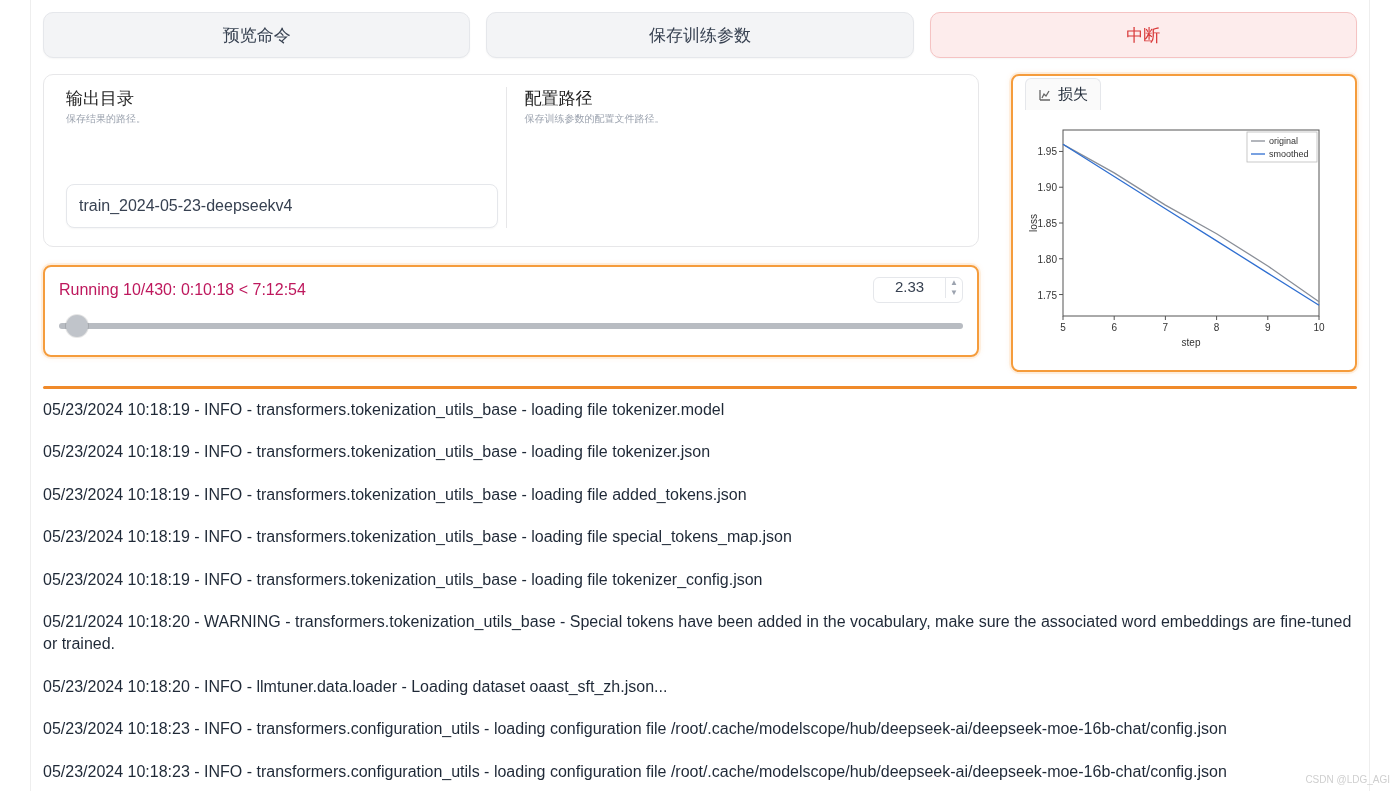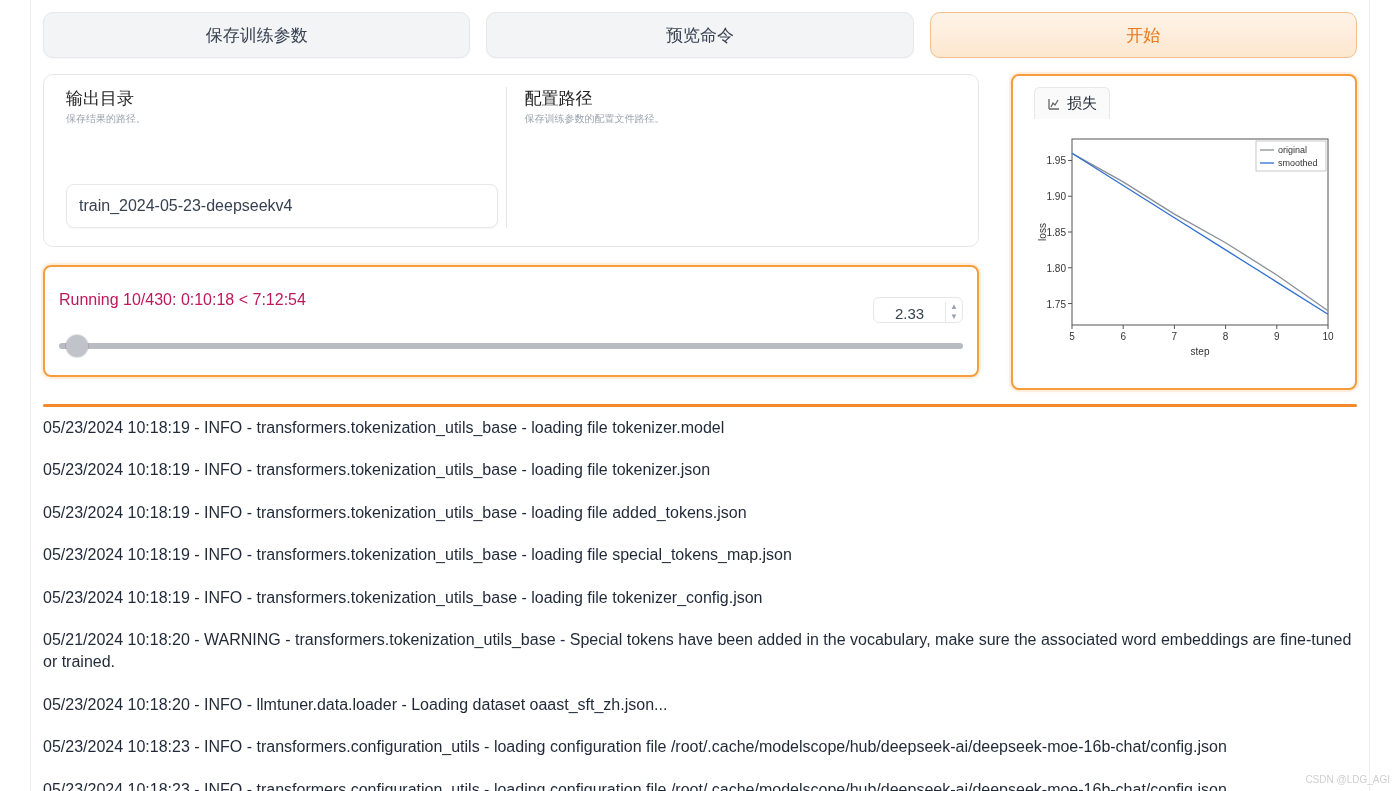--- a/index.html
+++ b/index.html
@@ -91,22 +91,21 @@
   align-items: center;
   margin-bottom: 12px;
 }
 .status-text { font-size: 16px; color: #be185d; }
 .spinner {
   height: 26px;
   width: 90px;
   border: 1px solid #e5e7eb;
   border-radius: 6px;
   display: flex;
-  align-items: flex-end;
-  margin-top: 20px;
+  align-items: flex-start;
 }
 .spinner-val { flex: 1; text-align: center; font-size: 15px; color: #374151; }
 .spinner-arrows {
   display: flex;
   flex-direction: column;
   border-left: 1px solid #e5e7eb;
   font-size: 8px;
   line-height: 10px;
   color: #9ca3af;
 }
@@ -147,21 +146,21 @@
   font-size: 16px;
   line-height: 1.4;
   color: #1f2937;
 }
 .log-line { margin-bottom: 20px; }
 
 
 .chart-wrap {
   border: 2px solid #f59c3c;
   border-radius: 8px;
-  padding: 13px;
+  padding: 4px;
   box-shadow: 0 0 0 2px rgba(245,156,60,0.12), 0 0 6px rgba(245,156,60,0.15);
   background: #fff;
 }
 .chart-tab {
   display: inline-flex;
   align-items: center;
   gap: 6px;
   padding: 6px 12px;
   border: 1px solid #e5e7eb;
   border-bottom: none;
@@ -184,23 +183,23 @@
   font-size: 10px;
   color: #cfcfcf;
 }
 </style>
 </head>
 <body>
 
 <div class="page">
 
   <div class="btn-row">
+    <div class="btn">预览命令</div>
     <div class="btn">保存训练参数</div>
-    <div class="btn">预览命令</div>
-    <div class="btn primary">开始</div>
+    <div class="btn danger">中断</div>
   </div>
 
   <div class="main-row">
     <div class="left-col">
 
       <div class="io-card">
         <div class="io-half">
           <div class="io-label">输出目录</div>
           <div class="io-sub">保存结果的路径。</div>
           <input class="io-input" value="train_2024-05-23-deepseekv4" style="">

